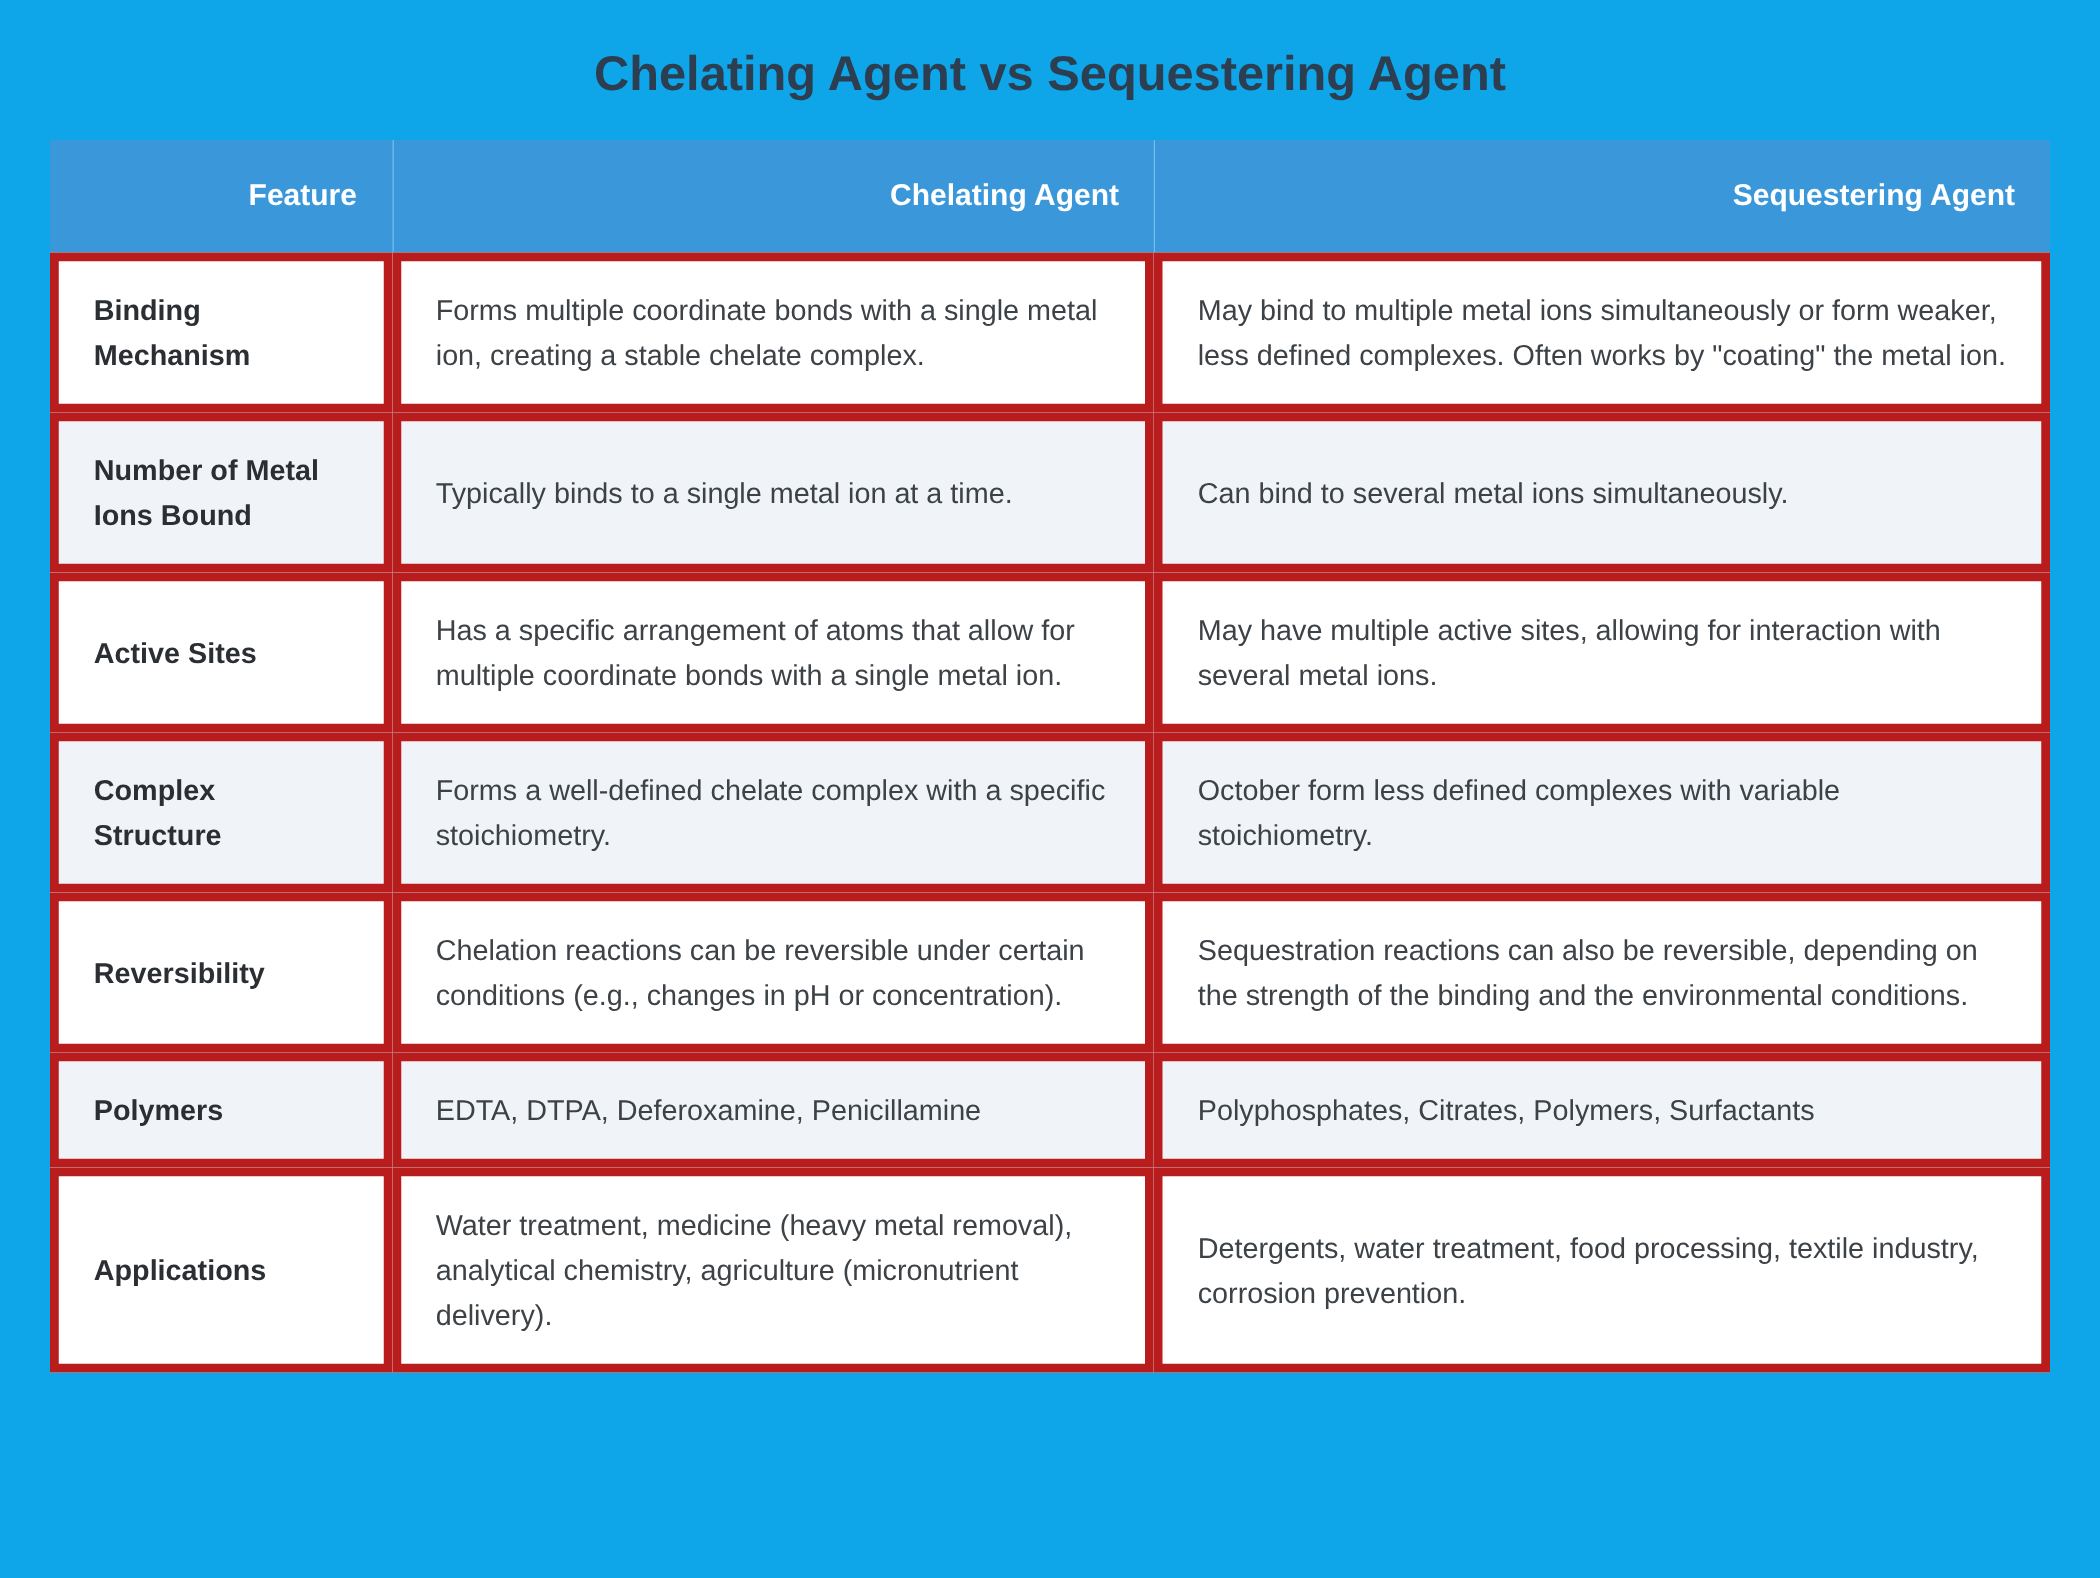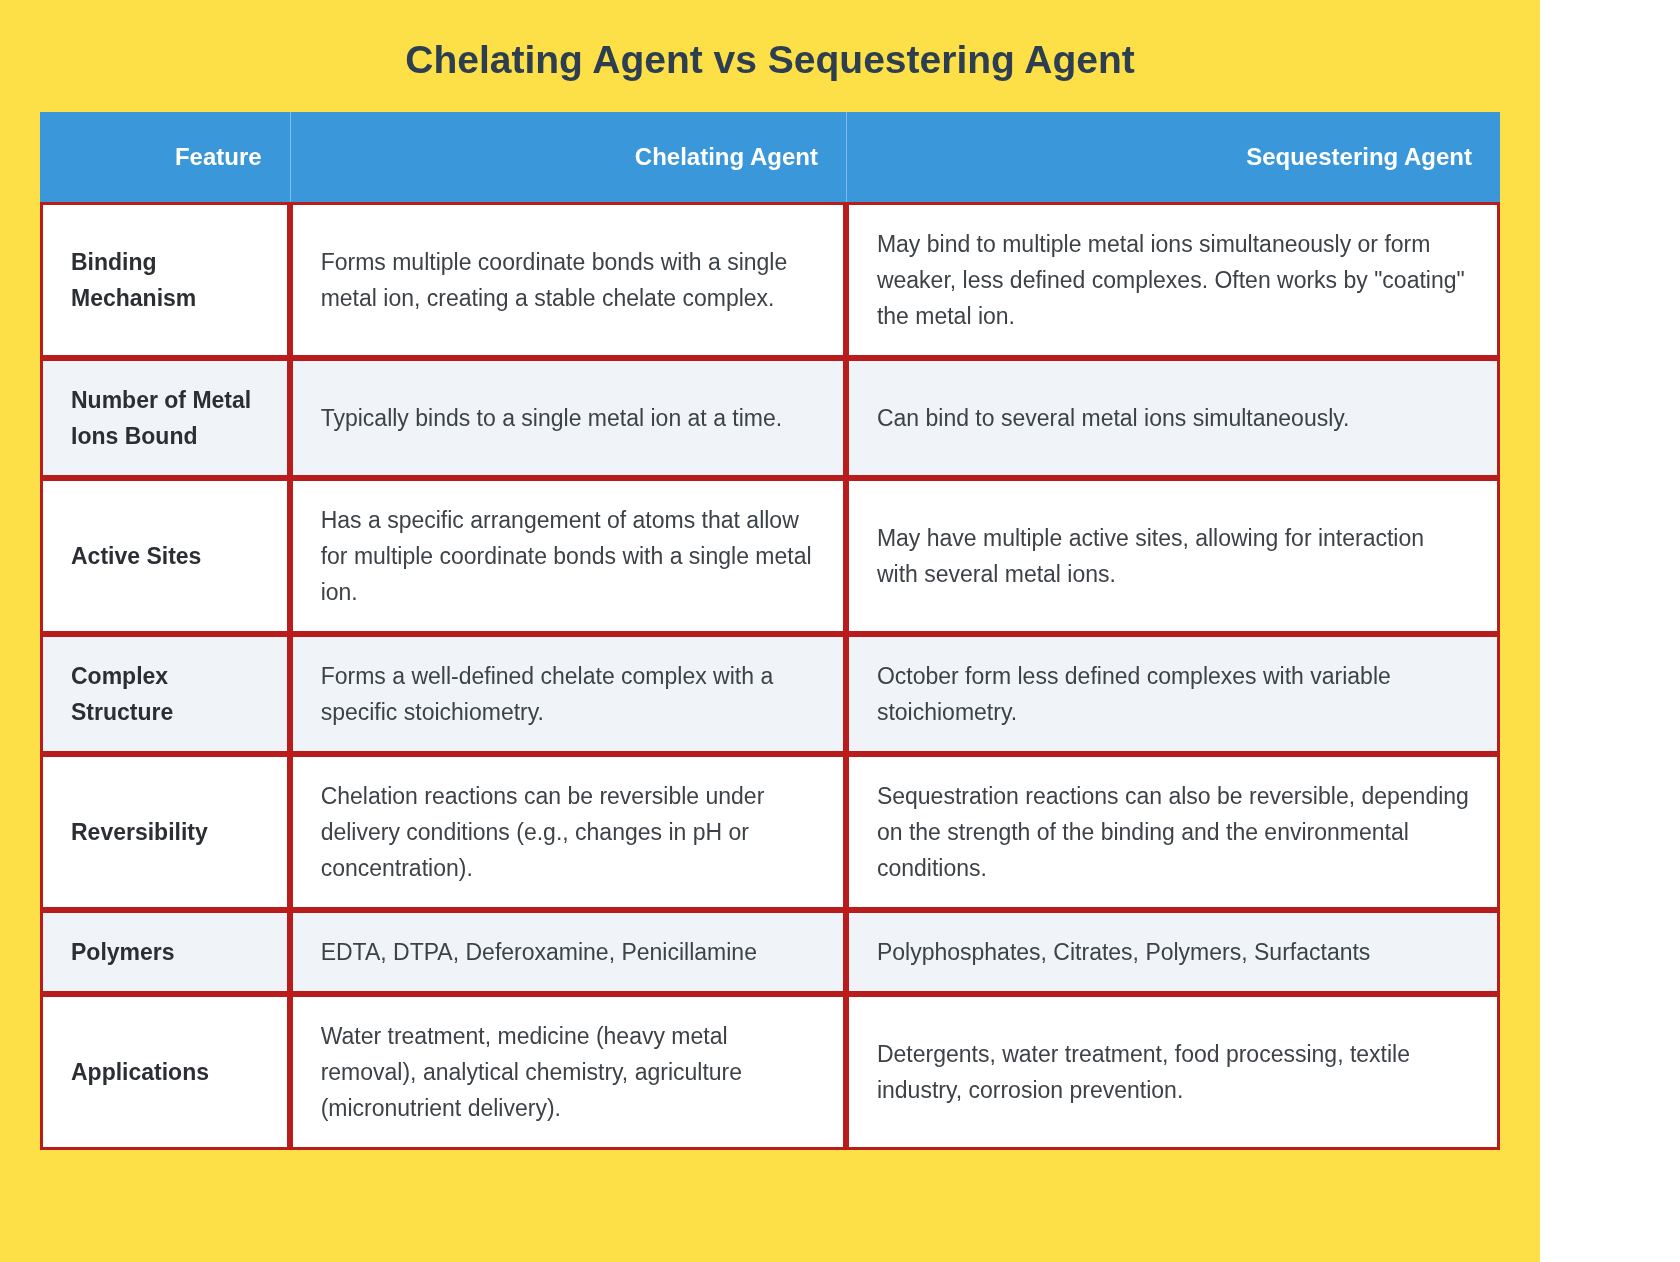--- a/index.html
+++ b/index.html
@@ -2,25 +2,25 @@
 <html><head>
 <meta charset="utf-8">
 <style>
   html, body {
     margin: 0;
     padding: 0;
     background: #ffffff;
     font-family: "Liberation Sans", sans-serif;
   }
   .page {
-    width: 1540px;
+    width: 1680px;
     min-height: 1262px;
     box-sizing: border-box;
     padding: 24px 40px 40px 40px;
-    background: #fde047;
+    background: #0ea5e9;
   }
   .page-title {
     text-align: center;
     color: #2c3e50;
     font-size: 39px;
     font-weight: bold;
     margin: 14px 0 30px 0;
   }
   table.comparison {
     width: 100%;
@@ -41,21 +41,21 @@
     vertical-align: middle;
     padding: 31px 28px;
     border: none;
   }
   thead th + th {
     border-left: 1px solid rgba(255, 255, 255, 0.35);
     margin-left: 25px;
   }
 
   tbody td {
-    border: 3px solid #b91c1c;
+    border: 7px solid #b91c1c;
     padding: 21px 28px;
     font-size: 23px;
     line-height: 36px;
     color: #3d4247;
     vertical-align: middle;
     background: #ffffff;
     word-wrap: break-word;
   }
   tbody tr:nth-child(even) td {
     background: #f0f4f8;
@@ -101,21 +101,21 @@
         <td>Has a specific arrangement of atoms that allow for multiple coordinate bonds with a single metal ion.</td>
         <td>May have multiple active sites, allowing for interaction with several metal ions.</td>
       </tr>
       <tr>
         <td class="feature-cell">Complex Structure</td>
         <td>Forms a well-defined chelate complex with a specific stoichiometry.</td>
         <td>October form less defined complexes with variable stoichiometry.</td>
       </tr>
       <tr>
         <td class="feature-cell">Reversibility</td>
-        <td>Chelation reactions can be reversible under delivery conditions (e.g., changes in pH or concentration).</td>
+        <td>Chelation reactions can be reversible under certain conditions (e.g., changes in pH or concentration).</td>
         <td>Sequestration reactions can also be reversible, depending on the strength of the binding and the environmental conditions.</td>
       </tr>
       <tr>
         <td class="feature-cell">Polymers</td>
         <td>EDTA, DTPA, Deferoxamine, Penicillamine</td>
         <td>Polyphosphates, Citrates, Polymers, Surfactants</td>
       </tr>
       <tr>
         <td class="feature-cell">Applications</td>
         <td>Water treatment, medicine (heavy metal removal), analytical chemistry, agriculture (micronutrient delivery).</td>

